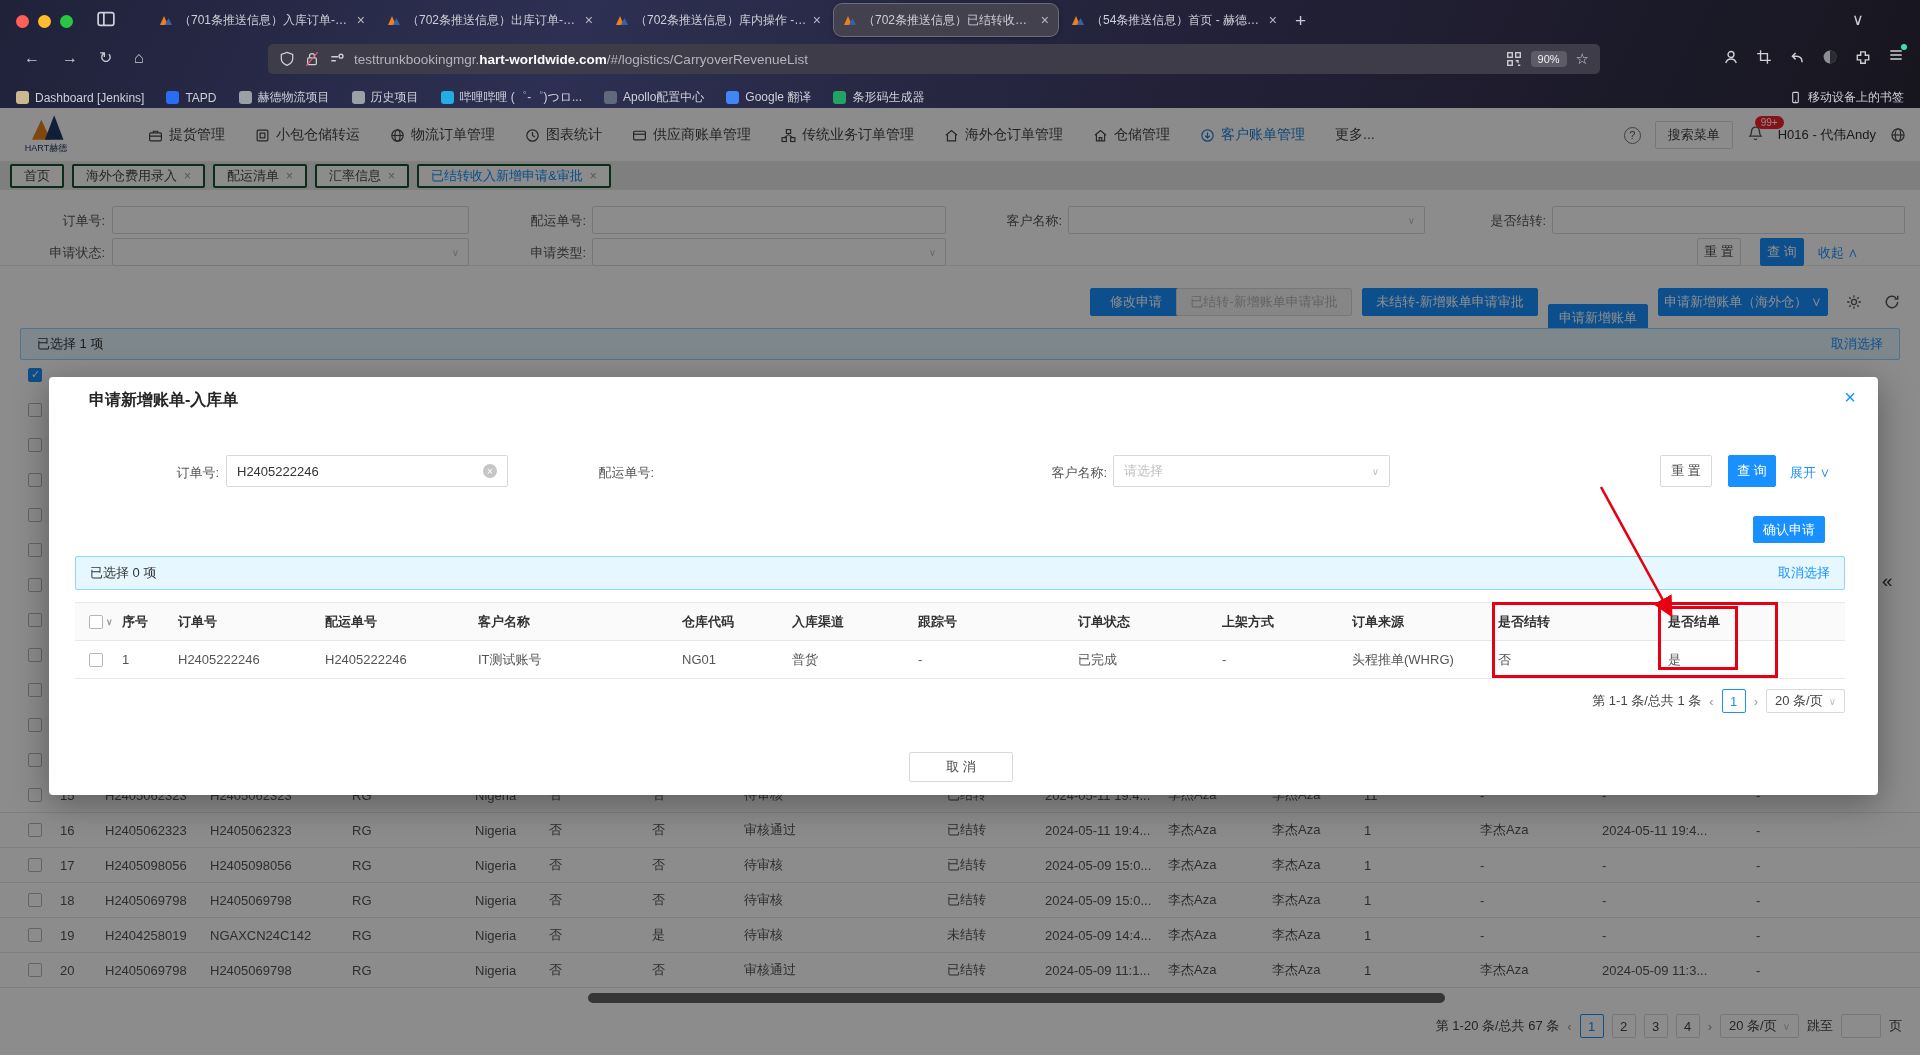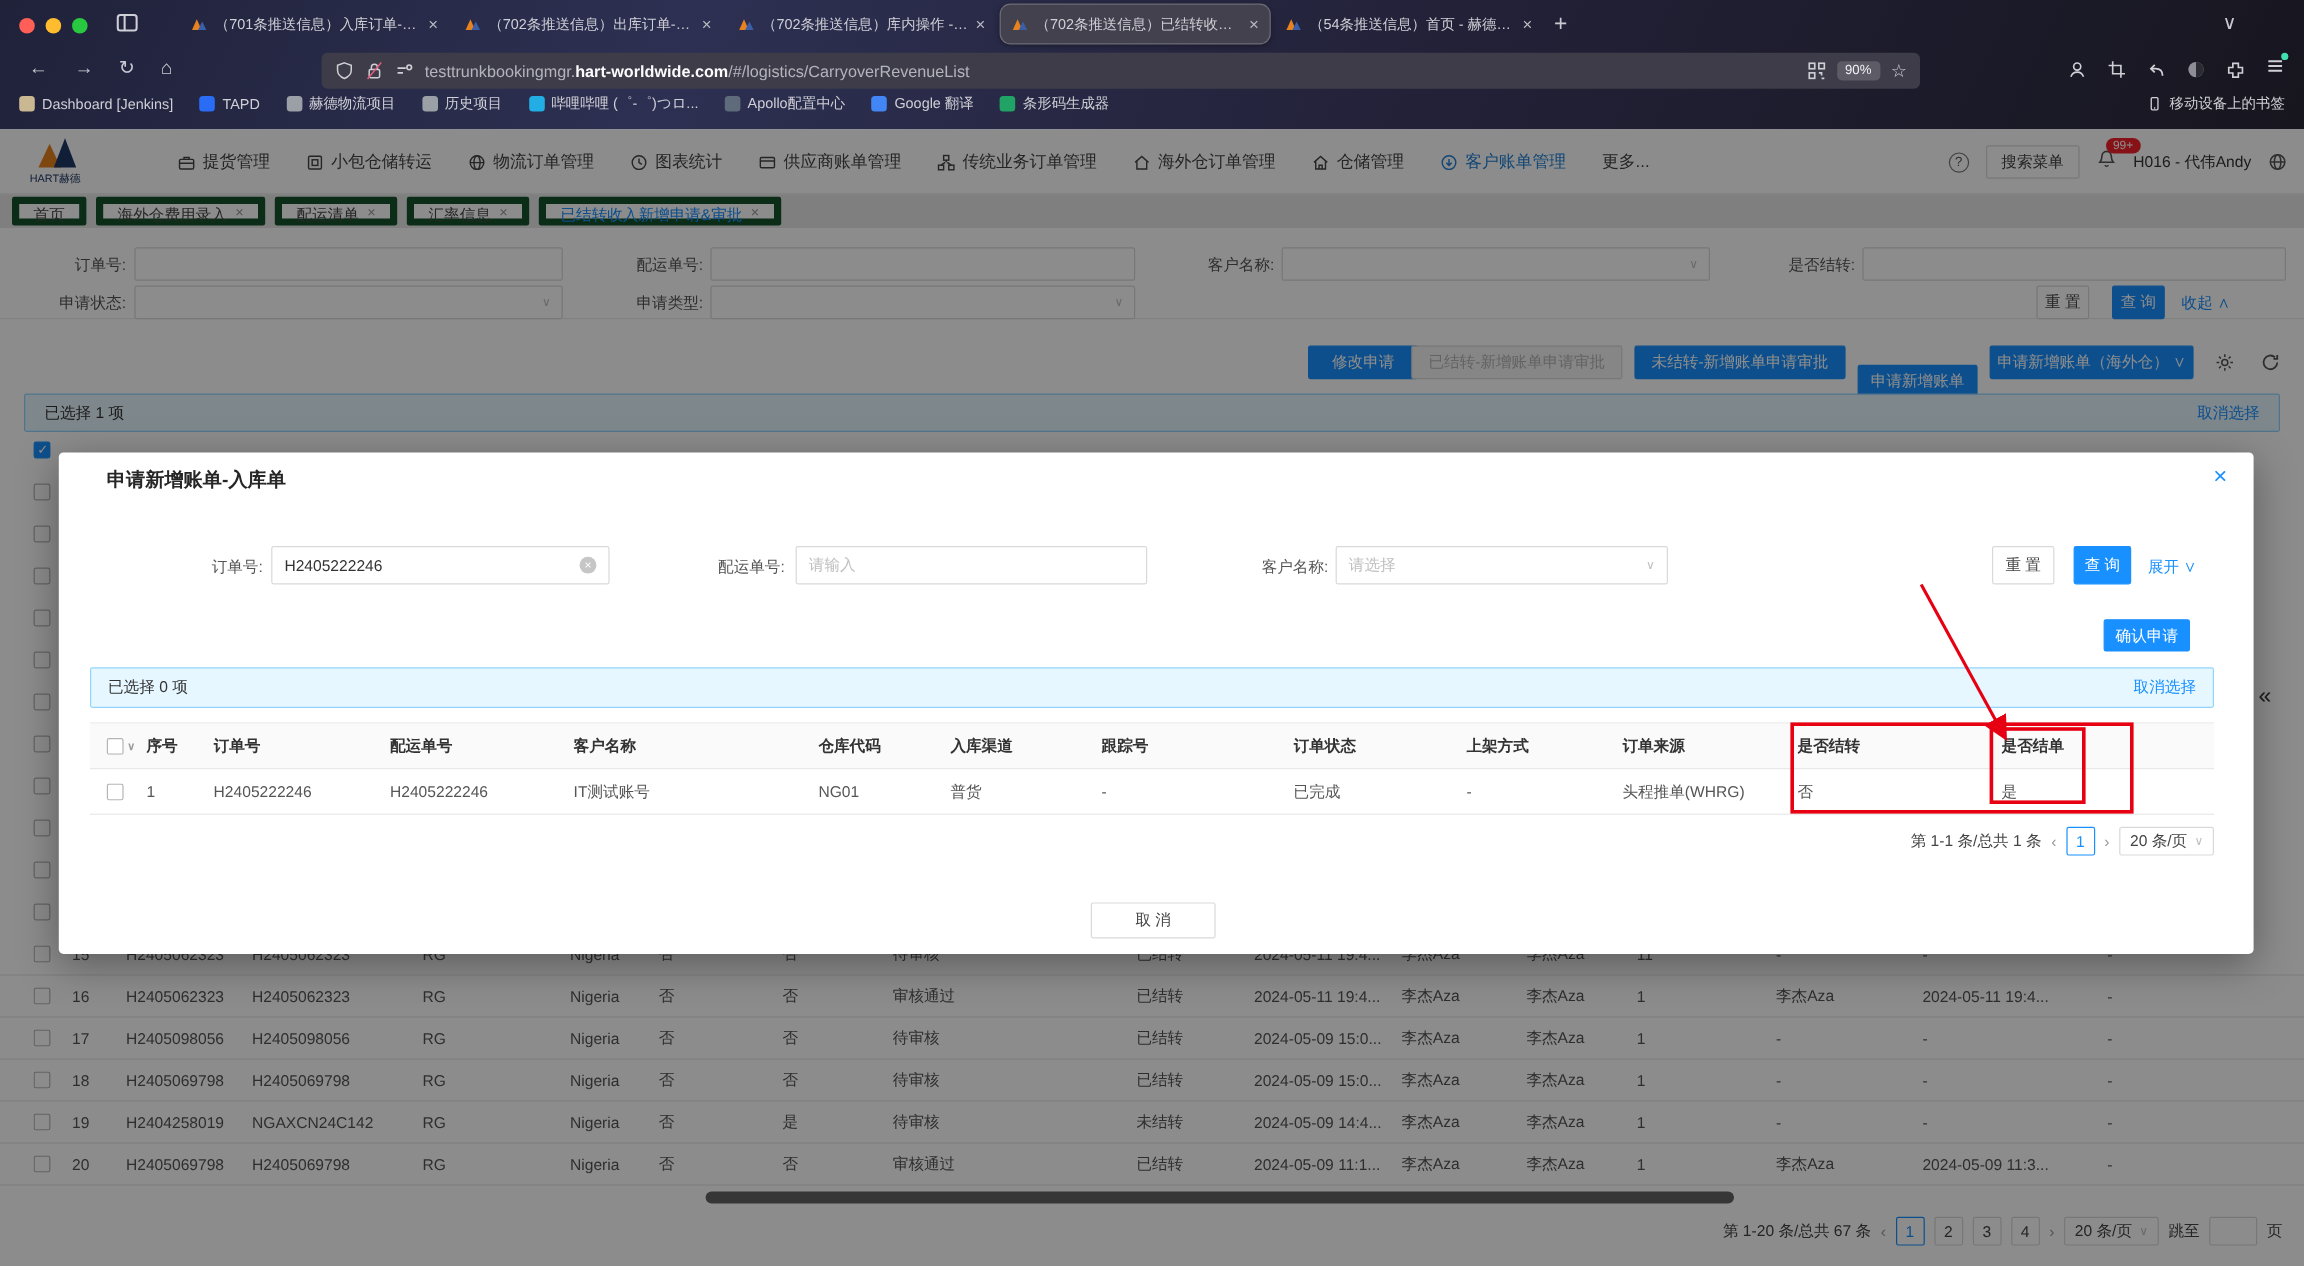--- a/index.html
+++ b/index.html
@@ -17,38 +17,38 @@
 .tab .t{flex:1;white-space:nowrap;overflow:hidden;text-overflow:ellipsis}
 .tab .x{color:#b9b9c2;font-size:14px;line-height:1}
 .fav{width:14px;height:14px;flex:none}
 .chromeglyph{color:#c9c9d2;font-size:16px;line-height:1}
 #urlpill{position:absolute;left:268px;top:44px;width:1332px;height:30px;background:#3d3c48;border-radius:5px;display:flex;align-items:center;gap:9px;padding:0 11px;color:#cfcfd6}
 .urltext{font-size:13.5px;color:#b4b4bd;white-space:nowrap;overflow:hidden;flex:1}
 .urltext b{color:#fbfbfe;font-weight:bold}
 .zoombadge{background:#5c5b66;color:#f0f0f4;font-size:11px;padding:2px 7px;border-radius:4px;flex:none}
 .cicon{width:16px;height:16px;flex:none}
 #chromeicons{position:absolute;right:16px;top:47px;display:flex;gap:17px;align-items:center}
-#bookmarks{position:absolute;left:0;right:0;top:78px;height:28px;display:flex;align-items:flex-start;padding:0 16px;gap:38px;color:#cfcfd6;font-size:12px}
+#bookmarks{position:absolute;left:0;right:0;top:78px;height:28px;display:flex;align-items:flex-end;padding:0 16px;gap:38px;color:#cfcfd6;font-size:12px}
 .bm{display:flex;align-items:center;gap:6px;white-space:nowrap}
 .bmicon{width:13px;height:13px;border-radius:3px;flex:none;background:#777}
 #bmright{margin-left:auto;display:flex;align-items:center;gap:6px}
 
 #page{position:absolute;left:0;top:108px;width:1920px;height:947px;background:#fff}
 #appheader{position:absolute;left:0;top:0;width:1920px;height:54px;background:#fff;border-bottom:1px solid #ececec}
 #mainnav{position:absolute;left:148px;top:0;height:54px;display:flex;align-items:center;gap:30px}
 .nitem{display:flex;align-items:center;gap:6px;font-size:14px;color:#444;white-space:nowrap}
 .nitem.active{color:#1f7fd4}
 .nico{width:15px;height:15px}
 #hdrright{position:absolute;right:14px;top:0;height:54px;display:flex;align-items:center;gap:14px}
 .qicon{width:17px;height:17px;border:1px solid #777;border-radius:50%;font-size:11px;display:flex;align-items:center;justify-content:center;color:#555}
 .hbtn{height:28px;border:1px solid #d9d9d9;border-radius:2px;background:#fff;font-size:13px;color:#444;display:flex;align-items:center;padding:0 12px}
 .bellwrap{position:relative}
 .badge{position:absolute;top:-9px;left:8px;background:#f5222d;color:#fff;font-size:10px;padding:1px 6px;border-radius:8px;white-space:nowrap}
 #pagetabs{position:absolute;left:0;top:54px;width:1920px;height:28px;background:#e7e8ea;display:flex;align-items:center;padding:0 10px;gap:8px}
-.ptab{height:24px;background:#fff;border:6px solid #14532d;border-radius:2px;display:flex;align-items:flex-start;gap:7px;padding:0 12px;font-size:13px;color:#444;white-space:nowrap}
+.ptab{height:24px;background:#fff;border:2px solid #14532d;border-radius:2px;display:flex;align-items:center;gap:7px;padding:0 12px;font-size:13px;color:#444;white-space:nowrap}
 .ptab.active{color:#1890ff}
 .ptab .x{color:#999;font-size:12px}
 #filterblock{position:absolute;left:0;top:82px;width:1920px;height:76px;background:#fff;border-bottom:1px solid #ececec}
 .lbl{position:absolute;font-size:13px;color:#555;text-align:right;white-space:nowrap}
 .inp{position:absolute;height:28px;border:1px solid #d9d9d9;border-radius:2px;background:#fff;display:flex;align-items:center;padding:0 9px;font-size:13px;color:#333}
 .caret{margin-left:auto;color:#bfbfbf;font-size:10px}
 .btn{position:absolute;height:28px;border:1px solid #d9d9d9;border-radius:2px;background:#fff;color:#444;font-size:13px;display:flex;align-items:center;justify-content:center;white-space:nowrap}
 .btn.primary{background:#1890ff;border-color:#1890ff;color:#fff}
 .btn.disabled{background:#f5f5f5;color:#b5b5b5}
 .bluelink{color:#1890ff;font-size:13px;white-space:nowrap}
@@ -616,23 +616,20 @@
   <div id="modal">
     <div id="mtitle">申请新增账单-入库单</div>
     <span id="mclose">×</span>
 
     <span class="mlbl" style="left:100px;top:87px;width:70px">订单号:</span>
     <span class="minp" style="left:177px;top:78px;width:282px">
       <span>H2405222246</span>
       <span class="clear">×</span>
     </span>
     <span class="mlbl" style="left:525px;top:87px;width:80px">配运单号:</span>
-    <span class="minp" style="left:614px;top:78px;width:293px">
-        <span class="ph">请输入</span>
-      </span>
     <span class="mlbl" style="left:980px;top:87px;width:78px">客户名称:</span>
     <span class="minp" style="left:1064px;top:78px;width:277px">
         <span class="ph">请选择</span>
         <span class="caret">∨</span>
       </span>
     <span class="btn" style="left:1611px;top:78px;width:52px;height:32px">重 置</span>
     <span class="btn primary" style="left:1679px;top:78px;width:48px;height:32px">查 询</span>
     <span class="bluelink abs" style="left:1741px;top:87px">展开 ∨</span>
 
     <span class="btn primary" style="left:1704px;top:139px;width:72px;height:27px">确认申请</span>

